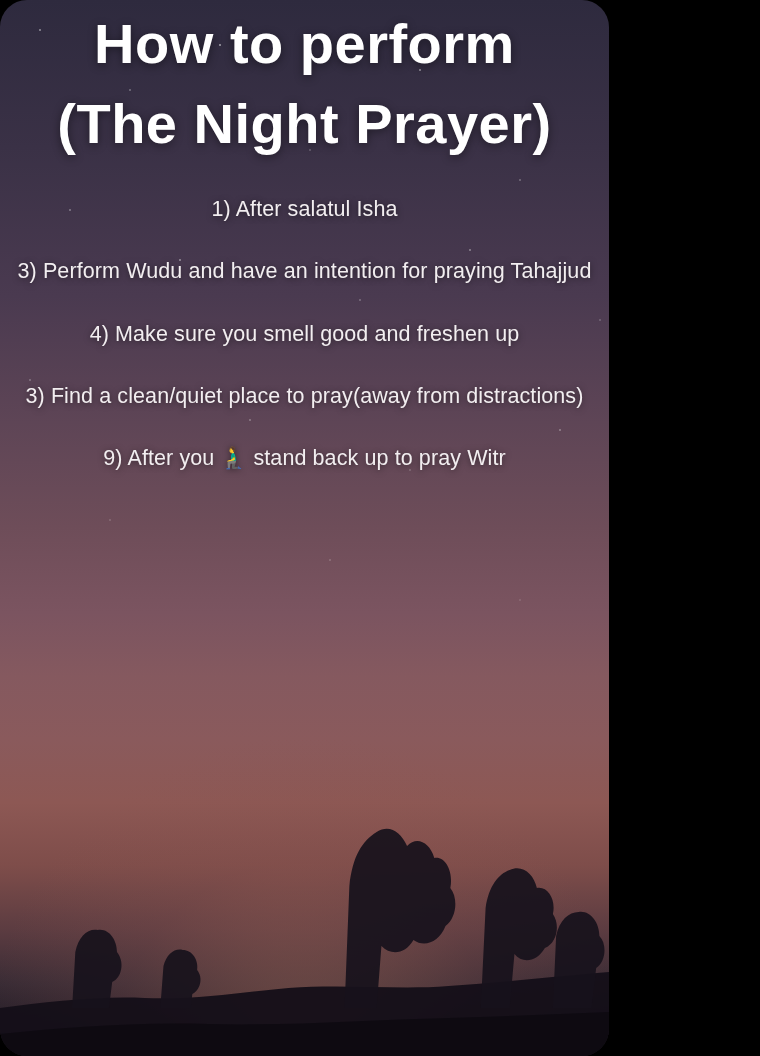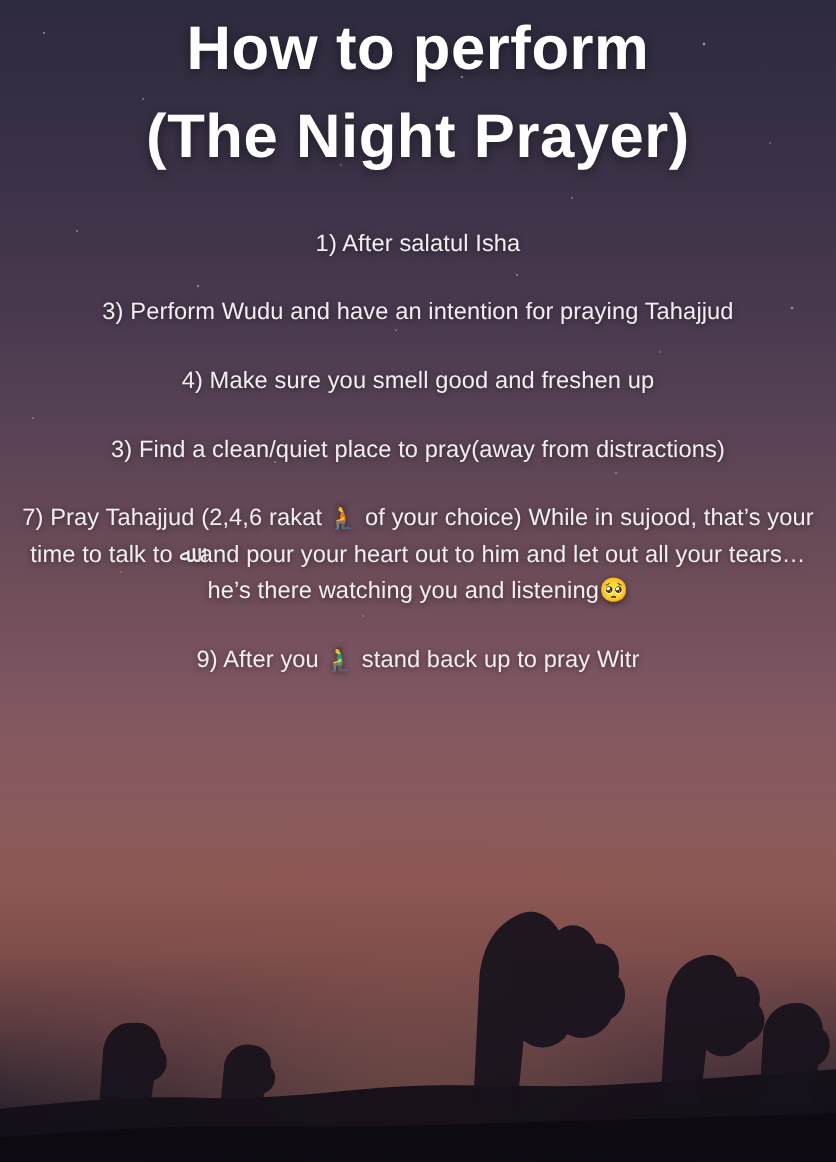--- a/index.html
+++ b/index.html
@@ -5,40 +5,41 @@
   html, body {
     margin: 0;
     padding: 0;
     background: #000;
   }
   body {
     font-family: "Liberation Sans", sans-serif;
   }
   .poster {
     position: relative;
-    width: 760px;
+    width: 609px;
     height: 1056px;
     overflow: hidden;
     
     background:
       linear-gradient(to bottom,
         #2e2a3e 0%,
         #3a3146 14%,
         #4a3a50 28%,
         #5e4556 40%,
         #6e4d59 50%,
         #7b5460 58%,
         #85595f 64%,
         #8a5a5c 70%,
         #8d5854 76%,
         #7e4d4a 82%,
         #5c3c41 88%,
         #3a2c35 93%,
         #241d27 97%,
         #1a151d 100%);
+    border-radius: 27px;
   }
   
   .stars {
     position: absolute;
     inset: 0;
     pointer-events: none;
     opacity: 0.85;
     background-image:
       radial-gradient(1.4px 1.4px at 40px 30px, rgba(255,255,255,0.85), transparent),
       radial-gradient(1.2px 1.2px at 130px 90px, rgba(255,255,255,0.7), transparent),
@@ -95,21 +96,21 @@
     text-align: center;
     color: #ffffff;
     font-weight: 800;
     font-size: 56px;
     line-height: 1.42;
     letter-spacing: 0.5px;
     text-shadow: 0 2px 10px rgba(0,0,0,0.45);
   }
   .title .line { display: block; }
   .steps {
-    margin: 42px 0 0 0;
+    margin: 30px 0 0 0;
     padding: 0;
     list-style: none;
   }
   .step {
     color: #f2eef0;
     font-size: 21.5px;
     line-height: 1.55;
     text-align: center;
     margin: 0 0 29px 0;
     text-shadow: 0 1px 6px rgba(0,0,0,0.5);
@@ -147,17 +148,16 @@
     <h1 class="title">
       <span class="line">How to perform</span>
       <span class="line">(The Night Prayer)</span>
     </h1>
 
     <ul class="steps">
       <li class="step">1) After salatul Isha</li>
       <li class="step">3) Perform Wudu and have an intention for praying Tahajjud</li>
       <li class="step">4) Make sure you smell good and freshen up</li>
       <li class="step">3) Find a clean/quiet place to pray(away from distractions)</li>
-      <li class="step">7) Pray Tahajjud (2,4,6 rakat 🧎 of your choice) While in sujood, that’s your time to talk to ﷲ and pour your heart  out to him and let out all your tears…he’s there watching you and listening🥺</li>
       <li class="step">9) After you 🧎‍♂️ stand back up to pray Witr</li>
     </ul>
   </div>
 </div>
 
 </body></html>

